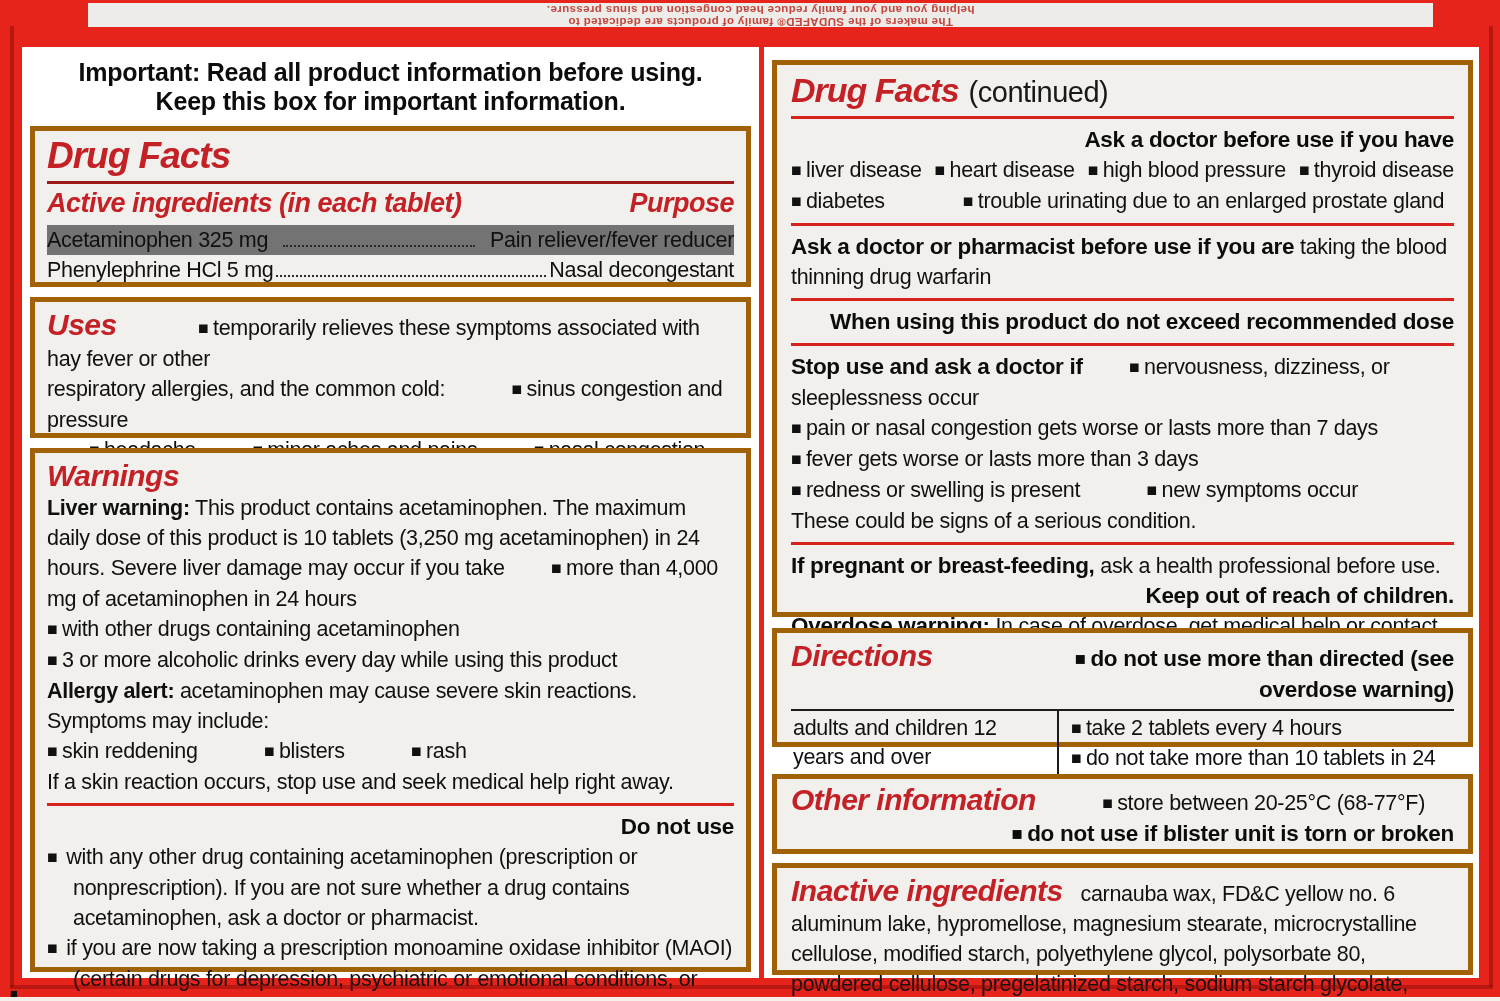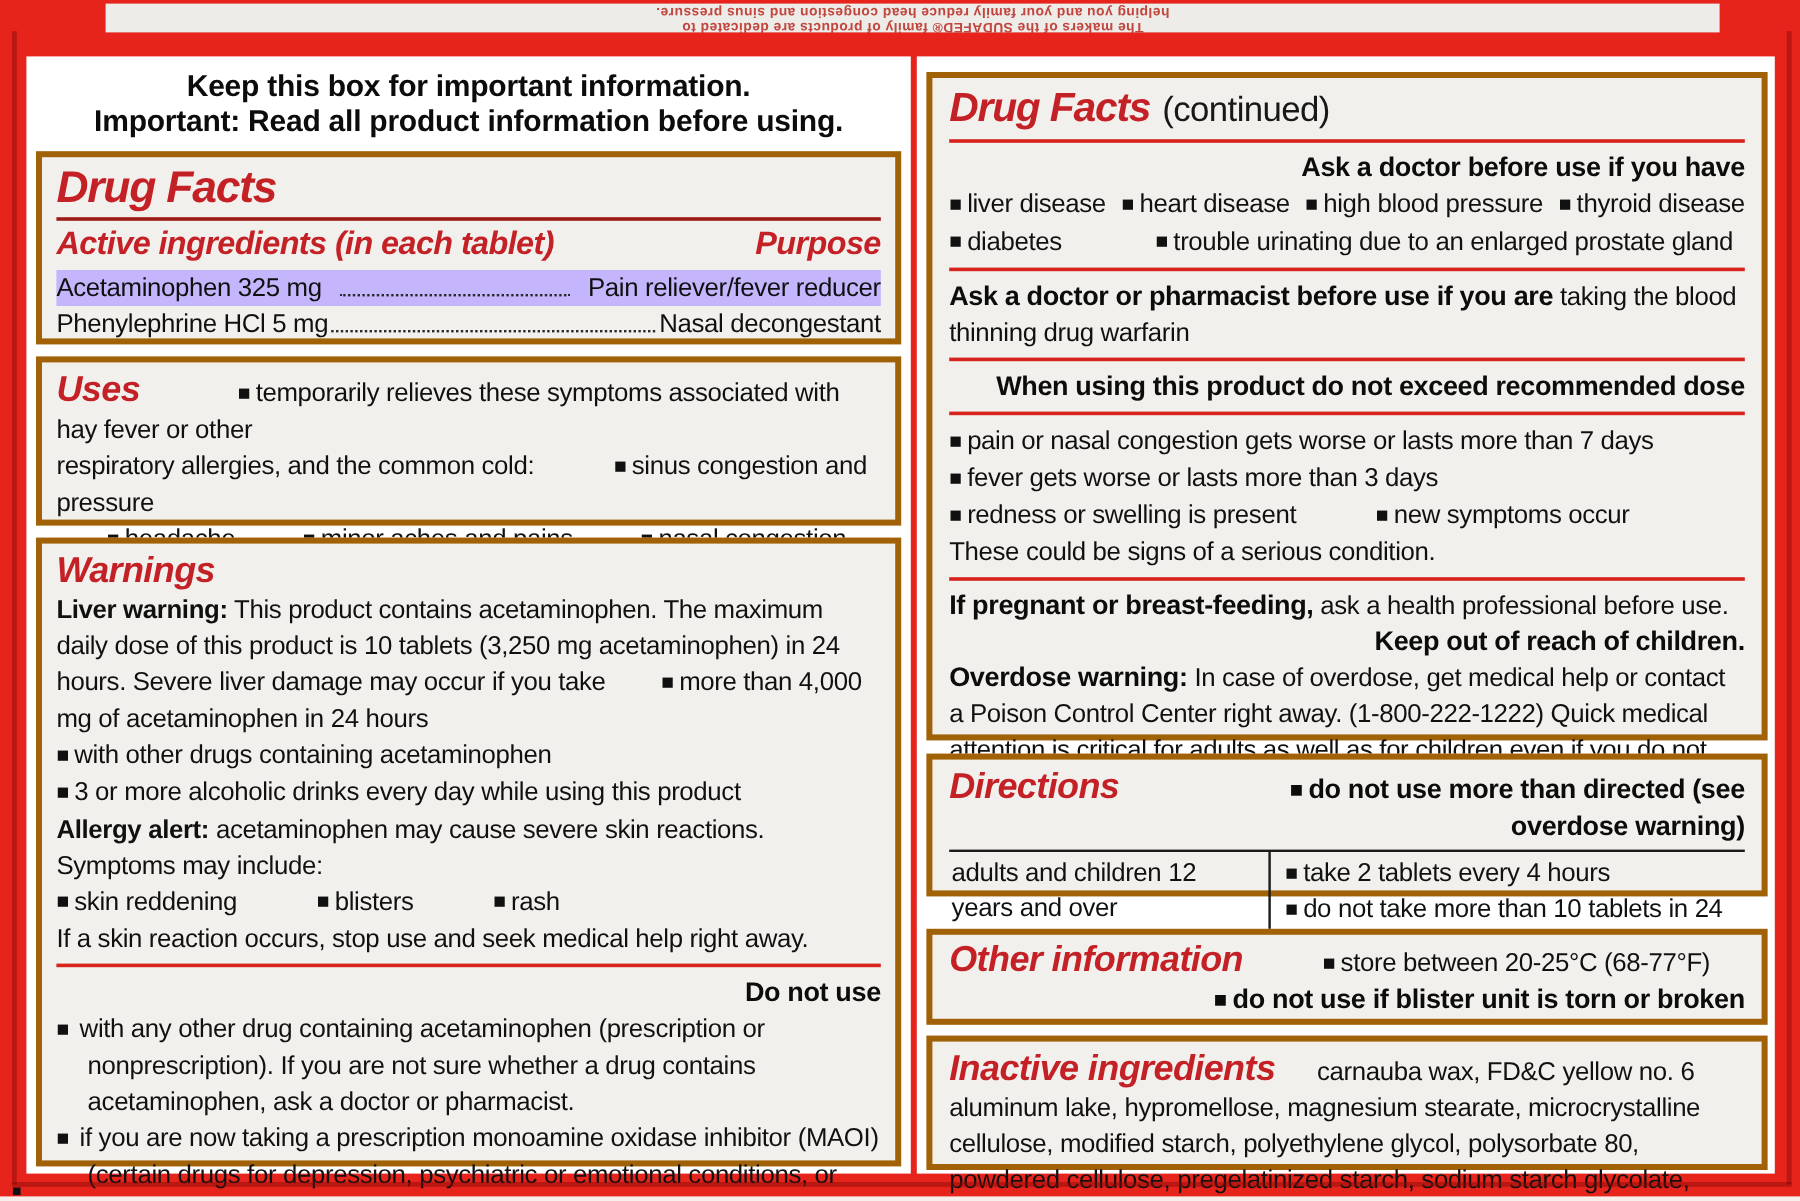--- a/index.html
+++ b/index.html
@@ -36,21 +36,21 @@
   #q-cont{top:13px;height:557px;padding:6px 14px;}
   #q-dir{top:581px;height:119px;padding:6px 14px;}
   #q-other{top:727px;height:80px;padding:6px 14px;}
   #q-inact{top:816px;height:112px;padding:8px 14px;}
   .df-title{font-size:37px;font-weight:bold;font-style:italic;color:#c42127;letter-spacing:-1px;line-height:1.05;}
   .hr-dark{border:none;border-top:3px solid #9e1a16;margin:5px 0 4px;}
   .hr-red{border:none;border-top:3px solid #d8231d;margin:6px 0;}
   .active-row{display:flex;justify-content:space-between;align-items:baseline;
         font-size:27px;font-weight:bold;font-style:italic;color:#c42127;letter-spacing:-.5px;margin:2px 0 6px;}
   .ing-row{display:flex;align-items:baseline;font-size:21.5px;line-height:30px;color:#101010;letter-spacing:-.3px;}
-  .ing-row.hl{background:#c4b5fd;gap:12px;}
+  .ing-row.hl{background:#737373;gap:12px;}
   .leader{flex:1;border-bottom:2.5px dotted #2a2a2a;margin:0 3px 6px 3px;min-width:30px;}
 
   .sec-title{font-size:30px;font-weight:bold;font-style:italic;color:#c42127;letter-spacing:-.5px;}
   .body,.bl{font-size:21.5px;line-height:30px;letter-spacing:-.3px;color:#101010;}
   .b::before{content:"\25A0\00A0";font-size:.82em;position:relative;top:-1px;}
   .sp35{display:inline-block;width:35px;}
   .sp45{display:inline-block;width:45px;}
   .sp55{display:inline-block;width:55px;}
   .sp70{display:inline-block;width:70px;}
   .bold{font-weight:bold;}
@@ -66,38 +66,38 @@
   .cont-title .t1{font-size:34px;font-weight:bold;font-style:italic;color:#c42127;letter-spacing:-1px;}
   .cont-title .t2{font-size:29px;color:#181818;margin-left:10px;letter-spacing:-.5px;}
 
   .dir-head{display:flex;align-items:baseline;margin-bottom:4px;}
   .dir-table{border-top:2px solid #1b1b1b;display:grid;grid-template-columns:266px 1fr;}
   .dir-cell{font-size:21.5px;line-height:29px;letter-spacing:-.3px;padding:3px 6px 3px 2px;}
   .dir-cell.rt{padding-left:12px;border-left:2px solid #1b1b1b;}
   .dir-cell.bb{border-bottom:2px solid #1b1b1b;}
 
   .inact-p{font-size:21.5px;line-height:30px;letter-spacing:-.3px;}
-  .inact-p .sec-title{margin-right:29px;}
+  .inact-p .sec-title{margin-right:12px;}
 </style>
 </head>
 <body>
 
 <div class="box">
 
   <div class="strip">
     <div class="strip-inner">
       <div>The makers of the SUDAFED® family of products are dedicated to</div>
       <div>helping you and your family reduce head congestion and sinus pressure.</div>
     </div>
   </div>
 
   <div class="col col-l">
     <div class="important">
+      <div>Important: Read all product information before using.</div>
       <div>Keep this box for important information.</div>
-      <div>Important: Read all product information before using.</div>
     </div>
 
     <div class="panel" id="p-facts">
       <div class="df-title">Drug Facts</div>
       <hr class="hr-dark">
       <div class="active-row">
         <span>Active ingredients (in each tablet)</span>
         <span>Purpose</span>
       </div>
       <div class="ing-row hl">
@@ -187,20 +187,25 @@
         <span class="b">trouble urinating due to an enlarged prostate gland</span>
       </div>
       <hr class="hr-red">
       <div class="body">
         <span class="h23">Ask a doctor or pharmacist before use if you are</span>
         <span>taking the blood thinning drug warfarin</span>
       </div>
       <hr class="hr-red">
       <div class="h23">When using this product do not exceed recommended dose</div>
       <hr class="hr-red">
+      <div class="body">
+        <span class="h23">Stop use and ask a doctor if</span>
+        <span class="sp35"></span>
+        <span class="b">nervousness, dizziness, or sleeplessness occur</span>
+      </div>
       <div class="body b">pain or nasal congestion gets worse or lasts more than 7 days</div>
       <div class="body b">fever gets worse or lasts more than 3 days</div>
       <div class="body">
         <span class="b">redness or swelling is present</span>
         <span class="sp55"></span>
         <span class="b">new symptoms occur</span>
       </div>
       <div class="body">These could be signs of a serious condition.</div>
       <hr class="hr-red">
       <div class="body">

